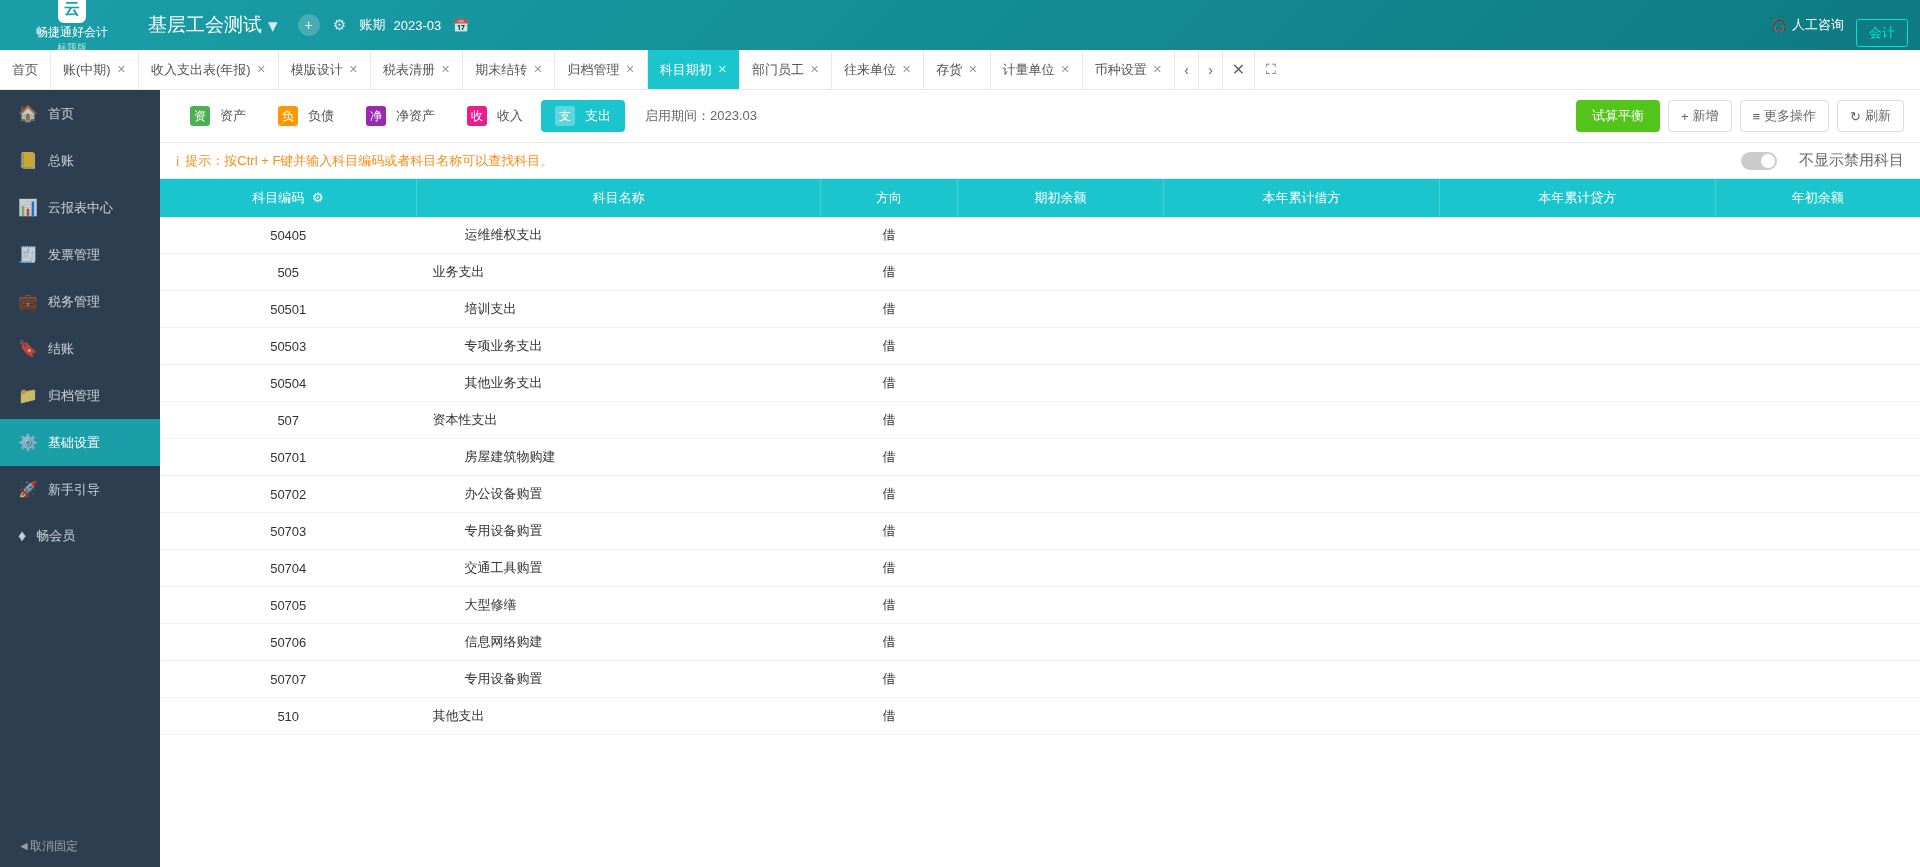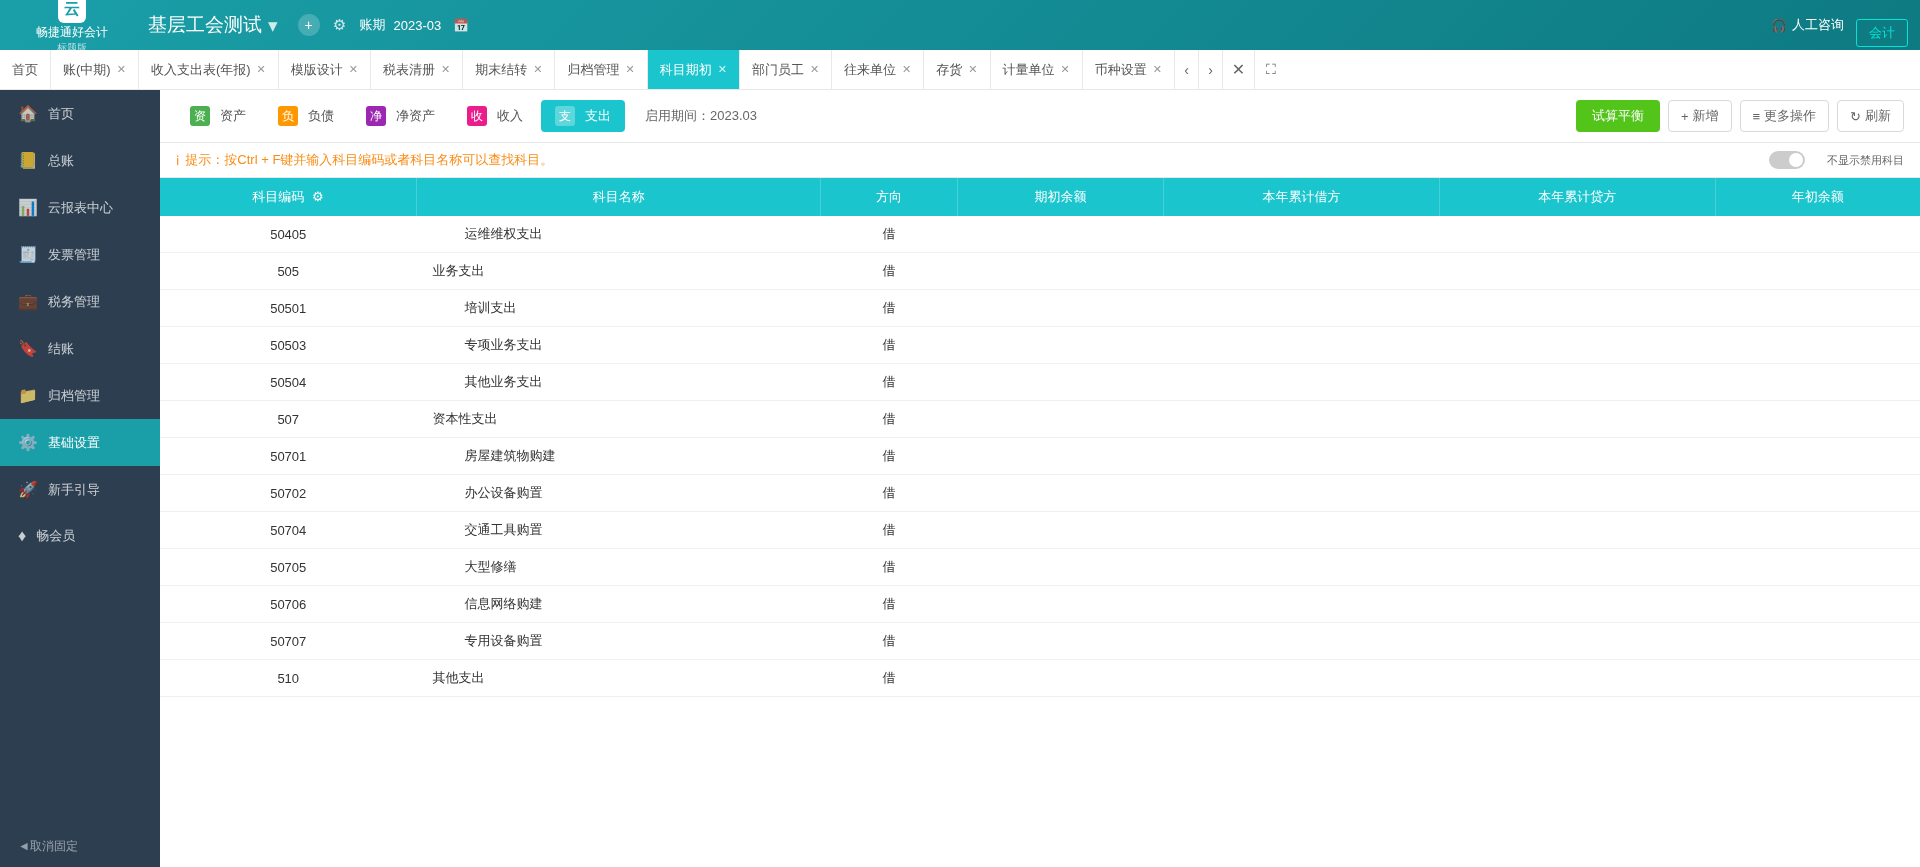--- a/index.html
+++ b/index.html
@@ -193,21 +193,21 @@
     .tip-bar {
       background: #fff;
       padding: 8px 16px;
       border-bottom: 1px solid #e8e8e8;
       display: flex; align-items: center; justify-content: space-between;
       flex-shrink: 0;
     }
     .tip-text { color: #fa8c16; font-size: 13px; display: flex; align-items: center; gap: 6px; }
     .tip-icon { color: #fa8c16; }
     .toggle-disabled {
-      display: flex; align-items: center; gap: 22px; color: #666; font-size: 11px;
+      display: flex; align-items: center; gap: 22px; color: #666; font-size: 15px;
     }
     .toggle-switch {
       width: 36px; height: 18px; background: #ccc; border-radius: 9px;
       position: relative; cursor: pointer;
     }
     .toggle-switch::after {
       content: ''; width: 14px; height: 14px; background: #fff; border-radius: 50%;
       position: absolute; top: 2px; right: 2px;
       transition: left 0.2s;
     }
@@ -529,20 +529,29 @@
             <tr>
               <td style="text-align: center;">50702</td>
               <td style="text-align: left; padding-left: 48px;">办公设备购置</td>
               <td style="text-align: center;">借</td>
               <td></td>
               <td></td>
               <td></td>
               <td></td>
             </tr>
             <tr>
+              <td style="text-align: center;">50703</td>
+              <td style="text-align: left; padding-left: 48px;">专用设备购置</td>
+              <td style="text-align: center;">借</td>
+              <td></td>
+              <td></td>
+              <td></td>
+              <td></td>
+            </tr>
+            <tr>
               <td style="text-align: center;">50704</td>
               <td style="text-align: left; padding-left: 48px;">交通工具购置</td>
               <td style="text-align: center;">借</td>
               <td></td>
               <td></td>
               <td></td>
               <td></td>
             </tr>
             <tr>
               <td style="text-align: center;">50705</td>

